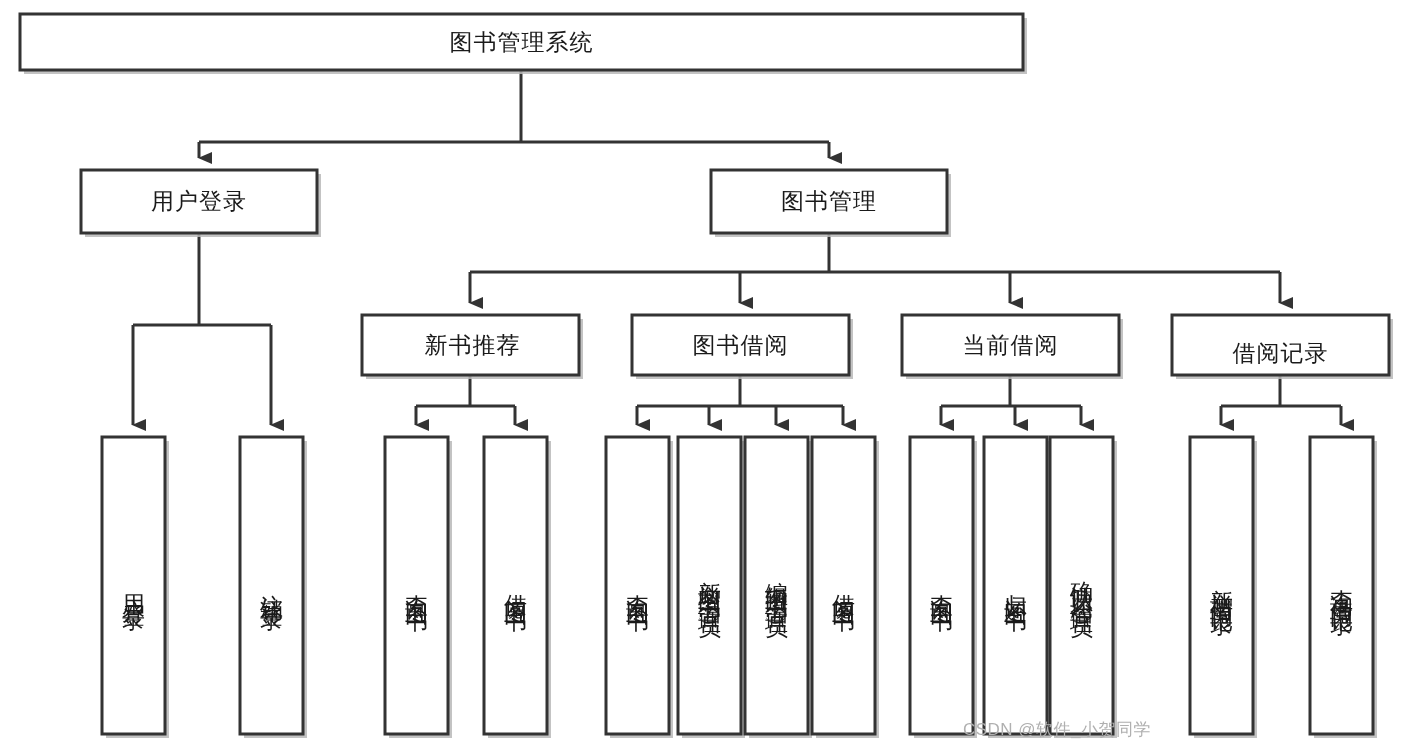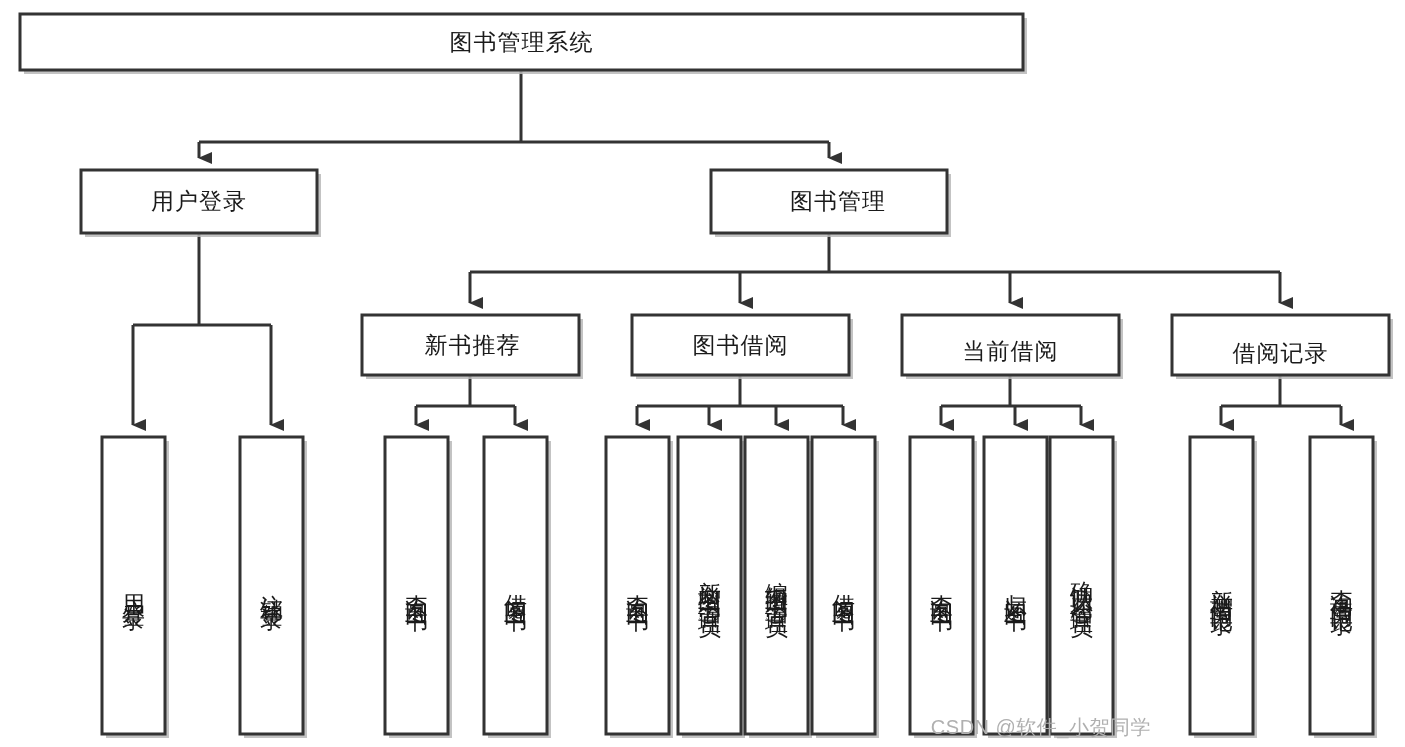--- a/index.html
+++ b/index.html
@@ -76,21 +76,21 @@
     font-size: 23px;
     color: #1a1a1a;
     white-space: nowrap;
     letter-spacing: 1px;
   }
   #watermark {
     position: absolute;
     right: 12px;
     bottom: 6px;
     font-family: "Liberation Sans", "DejaVu Sans", sans-serif;
-    font-size: 20px;
+    font-size: 17px;
     color: #b0b0b0;
     white-space: nowrap;
     letter-spacing: 0.5px;
   }
 </style>
 </head>
 <body>
 
 <div id="diagram-root">
 
@@ -215,31 +215,31 @@
     </g>
   </svg>
 
   <div class="h-text-wrap" style="left:20px; top:14px; width:1003px; height:56px;">
     <span class="h-text">图书管理系统</span>
   </div>
 
   <div class="h-text-wrap" style="left:81px; top:170px; width:236px; height:63px;">
     <span class="h-text">用户登录</span>
   </div>
-  <div class="h-text-wrap" style="left:711px; top:170px; width:236px; height:63px;padding-left:9px;">
+  <div class="h-text-wrap" style="left:711px; top:170px; width:236px; height:63px;">
     <span class="h-text">图书管理</span>
   </div>
 
   <div class="h-text-wrap" style="left:364px; top:315px; width:217px; height:60px;">
     <span class="h-text">新书推荐</span>
   </div>
   <div class="h-text-wrap" style="left:632px; top:315px; width:217px; height:60px;">
     <span class="h-text">图书借阅</span>
   </div>
-  <div class="h-text-wrap" style="left:902px; top:315px; width:217px; height:60px;margin-top:6px;">
+  <div class="h-text-wrap" style="left:902px; top:315px; width:217px; height:60px;">
     <span class="h-text">当前借阅</span>
   </div>
   <div class="h-text-wrap" style="left:1172px; top:323px; width:217px; height:60px;">
     <span class="h-text">借阅记录</span>
   </div>
 
   <div class="vert-text-wrap" style="left:102px; top:437px; width:63px; height:297px;">
     <span class="vert-text">用户登录</span>
   </div>
   <div class="vert-text-wrap" style="left:240px; top:437px; width:63px; height:297px;">

